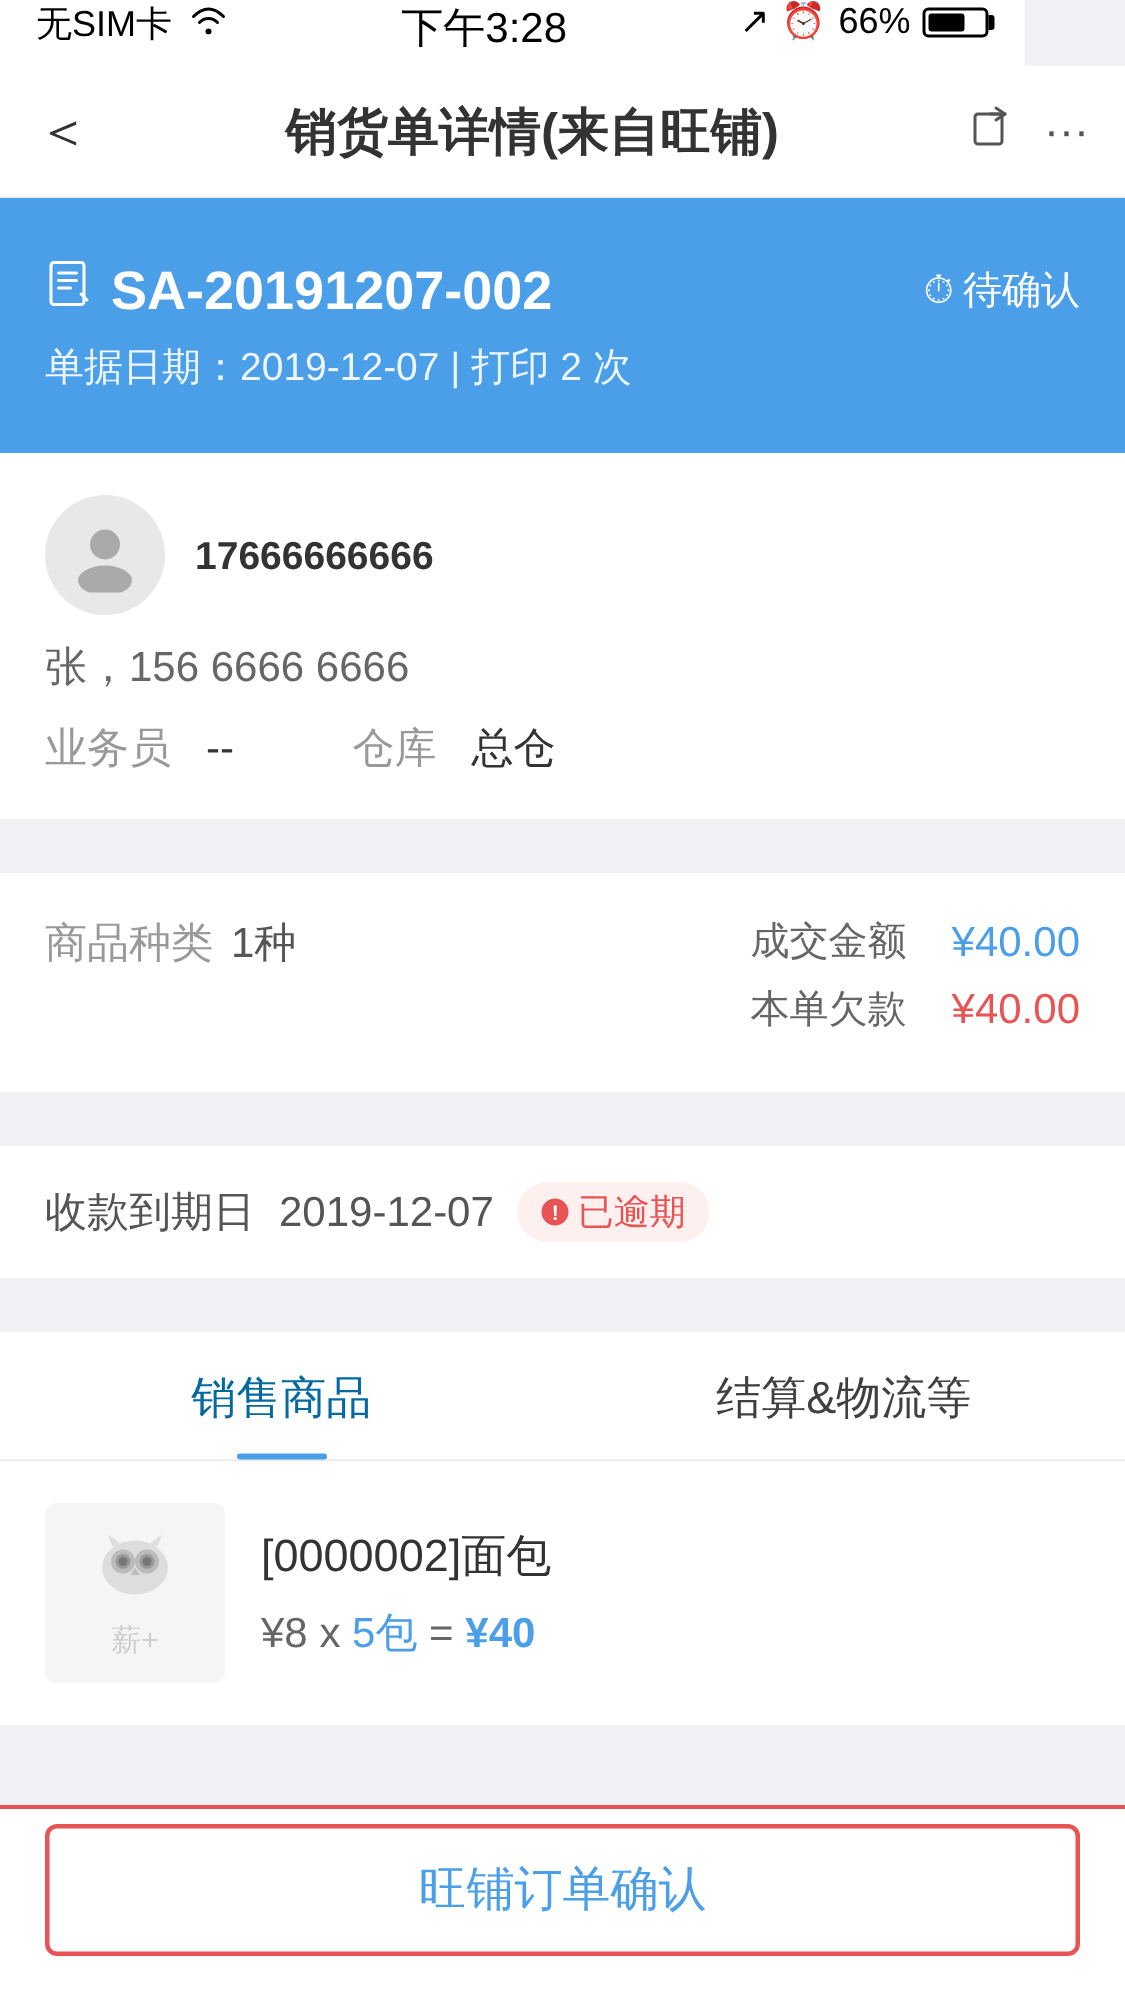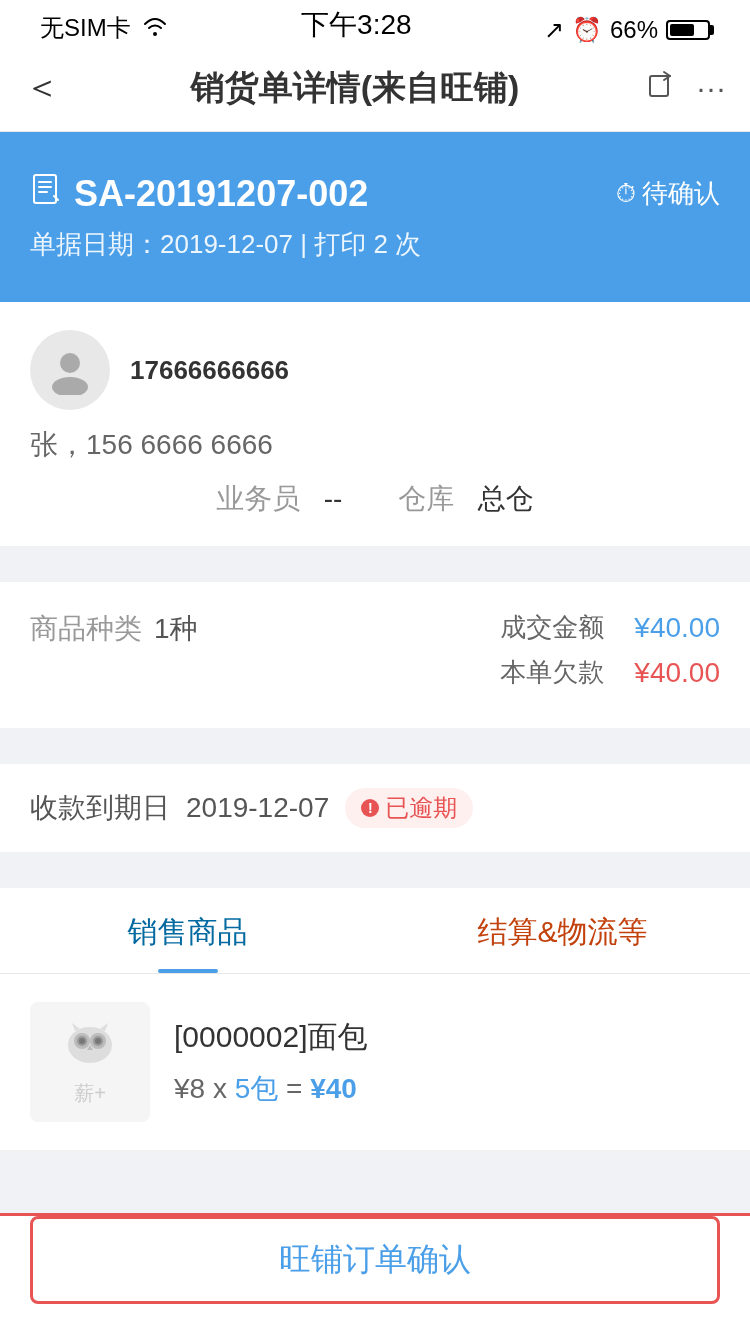--- a/index.html
+++ b/index.html
@@ -7,27 +7,27 @@
     body {
       width: 750px;
       min-height: 1334px;
       font-family: -apple-system, "PingFang SC", "Helvetica Neue", Arial, sans-serif;
       background: #f0f2f5;
       font-size: 28px;
       color: #333;
     }
     
     .status-bar {
-      width: 750px;
+      width: 683px;
       height: 44px;
       background: #fff;
       display: flex;
-      align-items: flex-end;
+      align-items: flex-start;
       justify-content: space-between;
-      padding: 0 40px;
+      padding: 0 24px;
       font-size: 24px;
       color: #000;
     }
     .status-bar-left { display: flex; align-items: center; gap: 10px; }
     .status-bar-center { font-size: 28px; font-weight: 500; }
     .status-bar-right { display: flex; align-items: center; gap: 8px; font-size: 24px; }
     .battery-icon {
       width: 44px; height: 20px;
       border: 2px solid #000;
       border-radius: 4px;
@@ -148,24 +148,23 @@
       font-weight: 600;
       color: #333;
     }
     .customer-name {
       font-size: 28px;
       color: #666;
       margin-bottom: 16px;
     }
     .customer-meta {
       display: flex;
-      gap: 56px;
+      gap: 79px;
       font-size: 28px;
       color: #555;
-      justify-content: center;
     }
     .customer-meta-item span.label {
       color: #999;
     }
     .customer-meta-item span.value {
       color: #333;
     }
     
     .summary-section {
       background: #fff;
@@ -245,21 +244,21 @@
     }
     .tabs-row {
       display: flex;
       border-bottom: 1px solid #e8e8e8;
     }
     .tab-item {
       flex: 1;
       text-align: center;
       padding: 24px 0 20px;
       font-size: 30px;
-      color: #c2410c;
+      color: #404040;
       cursor: pointer;
       position: relative;
     }
     .tab-item.active {
       color: #0369a1;
     }
     .tab-item.active::after {
       content: '';
       position: absolute;
       bottom: 0;
@@ -325,21 +324,21 @@
       background: #f0f2f5;
       height: 200px;
     }
     
     .bottom-bar {
       position: fixed;
       bottom: 0;
       left: 0;
       width: 750px;
       background: #fff;
-      padding: 0 30px 30px;
+      padding: 10px 30px 30px;
       border-top: 3px solid #e85454;
     }
     .confirm-btn {
       width: 100%;
       height: 88px;
       background: #fff;
       border: 3px solid #e85454;
       border-radius: 8px;
       font-size: 32px;
       color: #4a9fe8;

